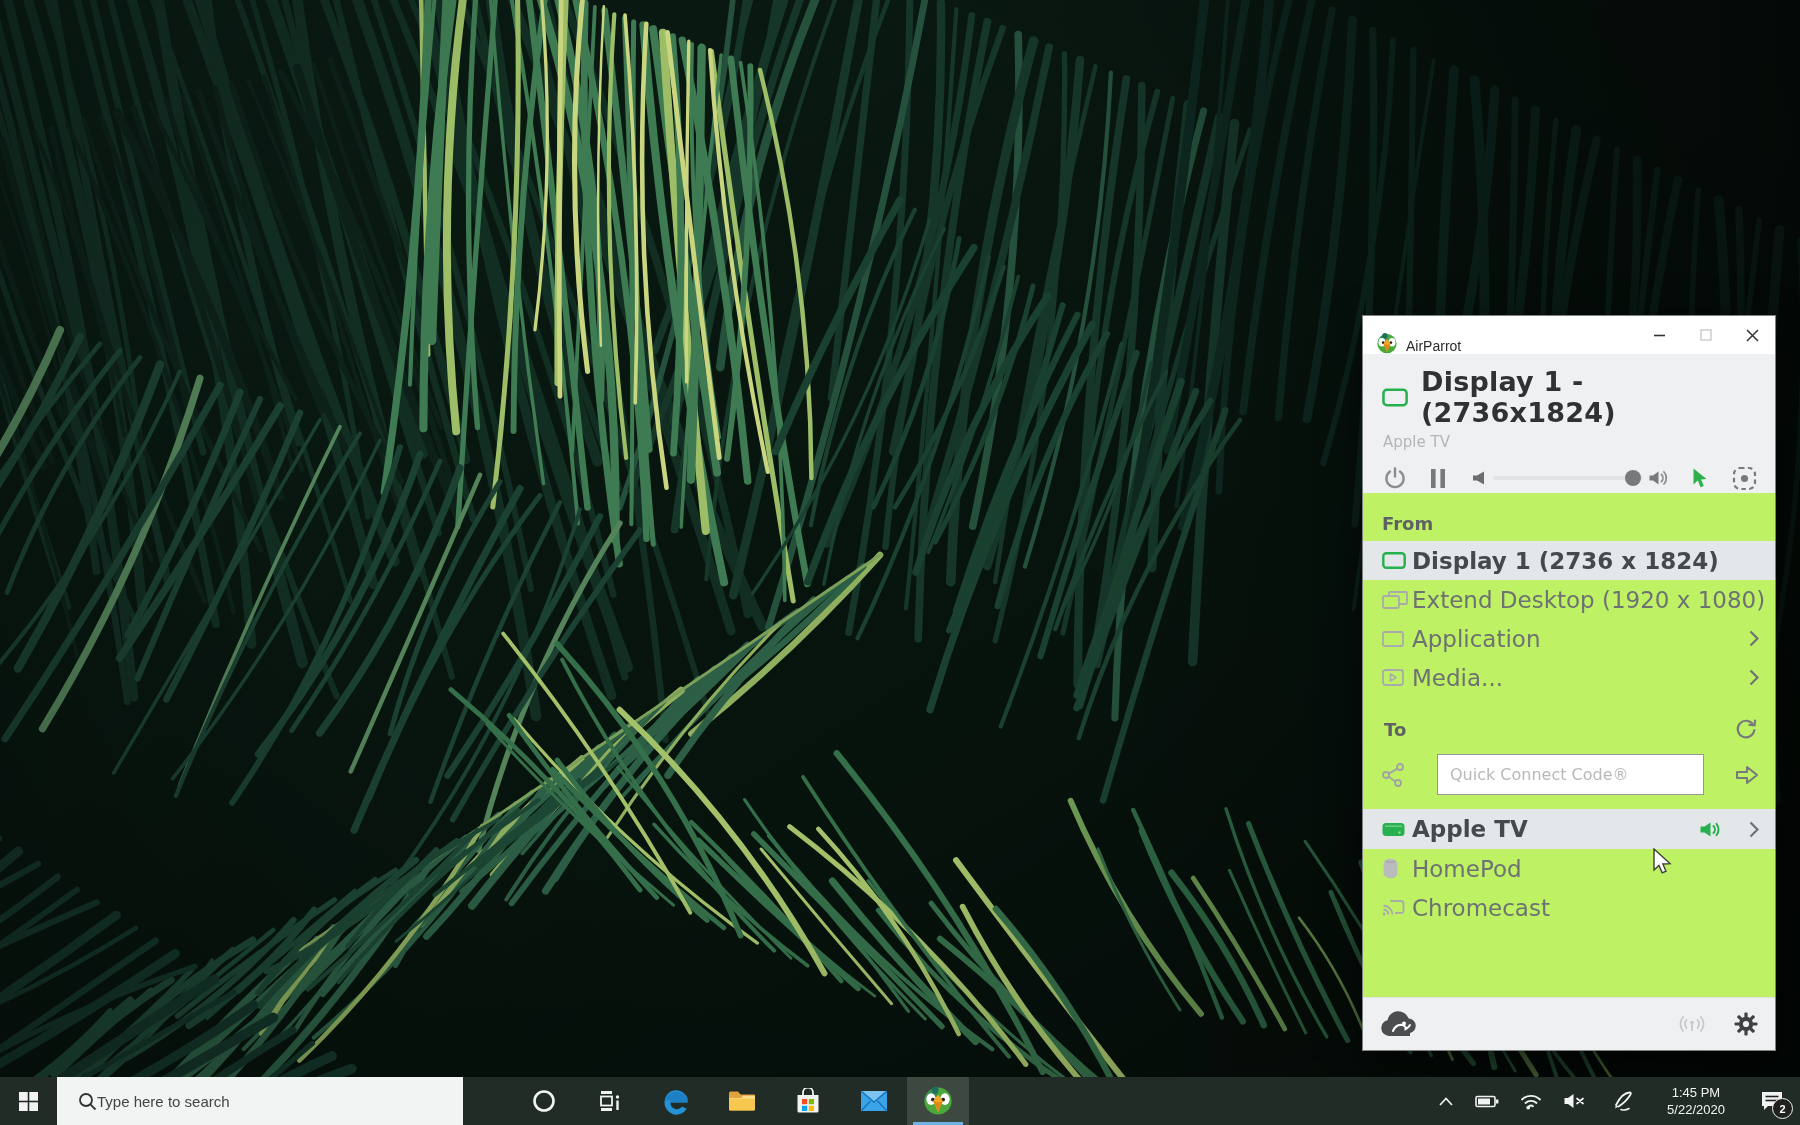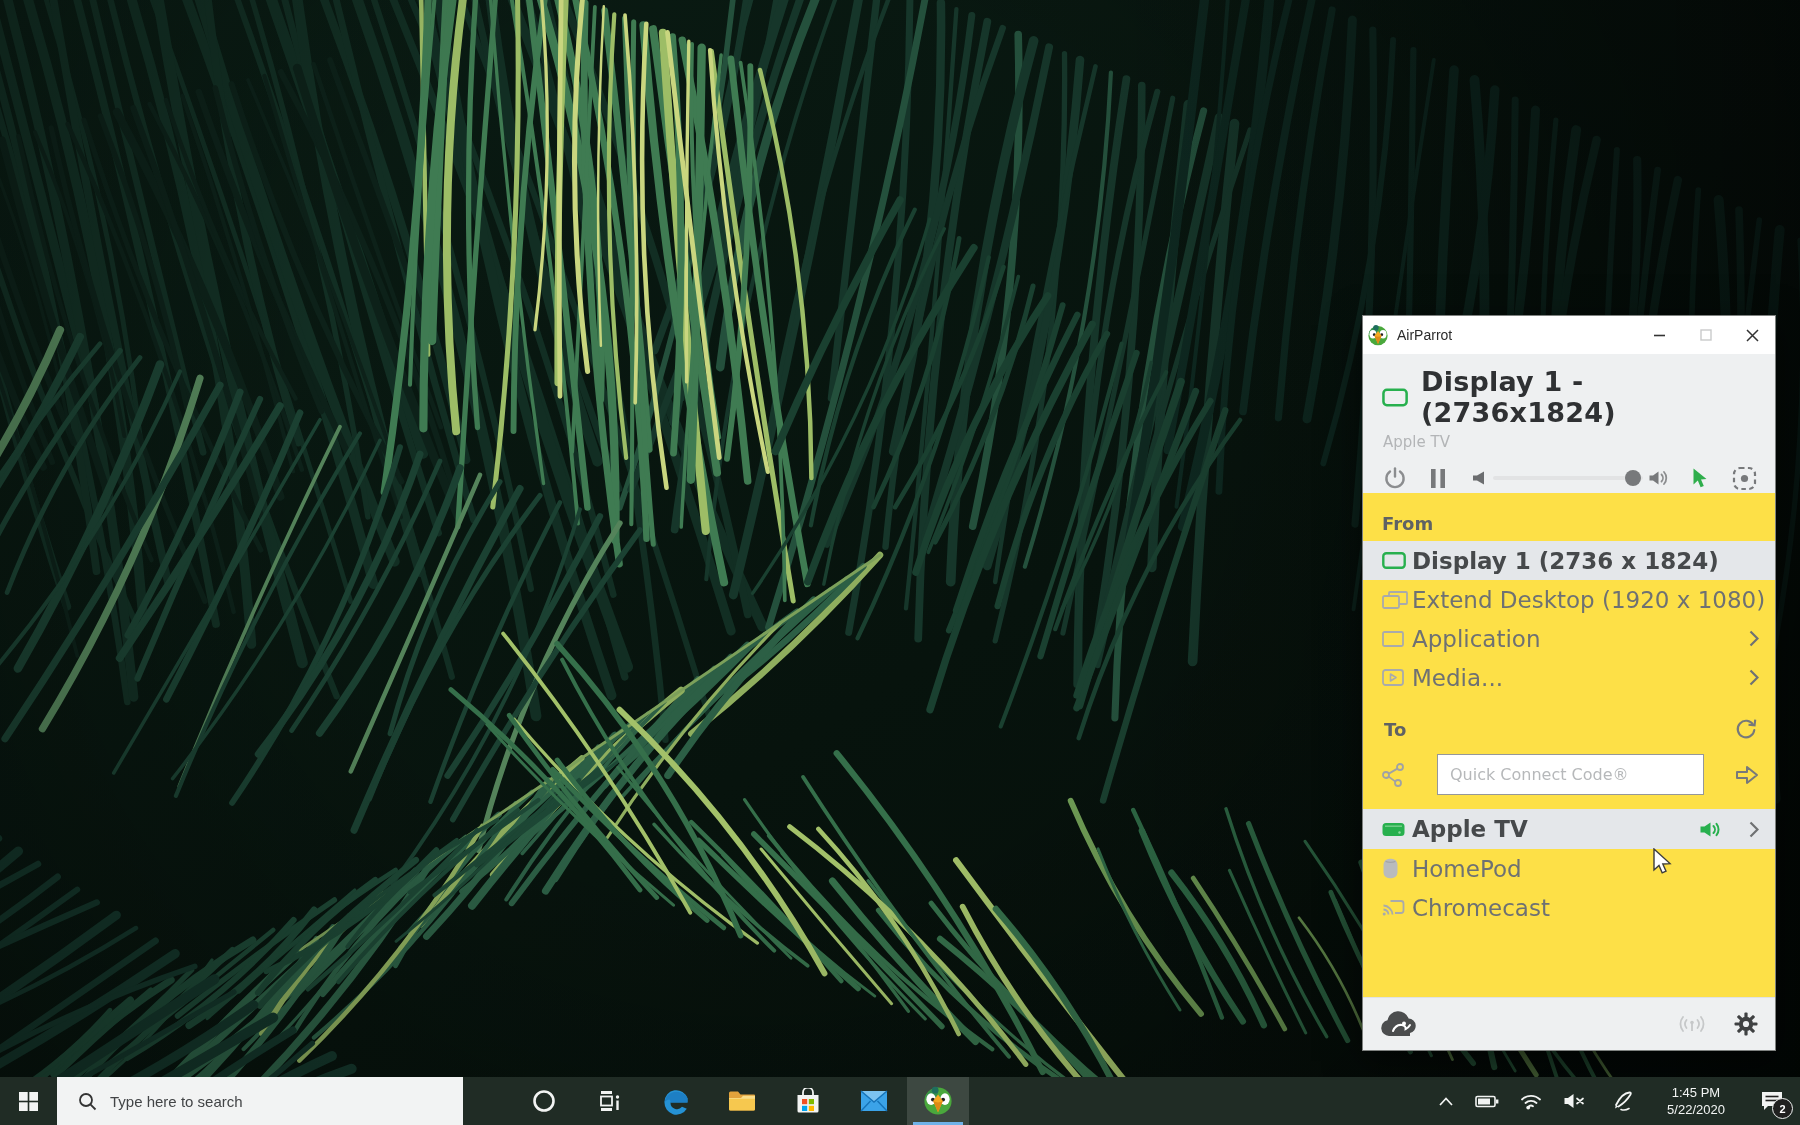--- a/index.html
+++ b/index.html
@@ -7,31 +7,31 @@
   
   #wall{position:absolute;left:0;top:0;width:1800px;height:1125px;z-index:0;}
   .vignette{position:absolute;left:0;top:0;width:1800px;height:1125px;z-index:1;pointer-events:none;
     background:
       linear-gradient(90deg, rgba(0,0,0,0) 60%, rgba(0,0,0,0.30) 100%),
       radial-gradient(circle at 42% 38%, rgba(0,0,0,0) 35%, rgba(0,0,0,0.42) 95%);}
   
   .window{position:absolute;left:1362px;top:315px;width:414px;height:736px;z-index:2;background:#fff;
     border:1px solid rgba(40,45,42,.6);box-shadow:0 10px 34px rgba(0,0,0,.55);
     font-family:"DejaVu Sans",sans-serif;color:#6e7173;box-sizing:border-box;display:flex;flex-direction:column;}
-  .titlebar{height:38px;flex:0 0 38px;display:flex;align-items:center;background:#fff;padding-left:4px;}
+  .titlebar{height:38px;flex:0 0 38px;display:flex;align-items:flex-end;background:#fff;padding-left:13px;}
   .tb-title{font-family:"Liberation Sans",sans-serif;font-size:14px;color:#2b2b2b;margin-left:8px;flex:1;}
   .tb-btn{width:46px;height:38px;display:flex;align-items:center;justify-content:center;}
   .hdr{flex:0 0 120px;background:#eef0f1;padding:12px 0 0 19px;box-sizing:border-box;}
   .hdr-row{display:flex;align-items:center;}
   .hdr-title{font-size:27px;font-weight:bold;color:#2f3133;margin-left:13px;letter-spacing:.2px;}
   .hdr-sub{font-size:15px;color:#b3b5b7;margin:5px 0 0 1px;}
   .ctrls{display:flex;align-items:center;margin-top:12px;height:30px;}
   .slider{position:relative;width:150px;height:4px;background:#e2e3e4;border-radius:2px;margin:0 6px 0 8px;}
   .knob{position:absolute;top:50%;left:93%;transform:translate(-50%,-50%);width:16px;height:16px;border-radius:50%;background:#77797b;}
-  .content{flex:1;background:#fde047;position:relative;}
+  .content{flex:1;background:#bef264;position:relative;}
   .sec-label{font-size:18px;font-weight:bold;color:#5f6264;margin:20px 0 7px 19px;}
   .row{height:39px;display:flex;align-items:center;padding:0 16px 0 19px;box-sizing:border-box;}
   .row .ricon{width:30px;flex:0 0 30px;display:flex;align-items:center;}
   .rlabel{font-size:23px;color:#6e7173;white-space:nowrap;}
   .row.sel{background:#e4e7ea;}
   .row.sel .rlabel{font-weight:bold;color:#46494b;}
   .rspace{flex:1;}
   .to-head{display:flex;align-items:center;justify-content:space-between;margin:20px 18px 12px 19px;}
   .to-head .sec-label{margin:2px;}
   .qc-row{display:flex;align-items:center;padding:0 16px 0 18px;margin-bottom:14px;gap:18px;}
@@ -42,21 +42,21 @@
   .bottombar{flex:0 0 53px;background:#eef0f1;border-top:1px solid #e0e2e3;display:flex;align-items:center;
     justify-content:space-between;padding:0 17px;box-sizing:border-box;}
   .bb-right{display:flex;align-items:center;gap:28px;}
   
   .cursor{position:absolute;left:1652px;top:848px;z-index:5;}
   
   .taskbar{position:absolute;left:0;top:1077px;width:1800px;height:48px;background:#202c25;z-index:3;
     display:flex;align-items:stretch;}
   .tb-cell{width:57px;display:flex;align-items:center;justify-content:center;}
   .searchbox{width:406px;background:#f2f3f3;display:flex;align-items:center;padding-left:21px;box-sizing:border-box;}
-  .search-text{font-size:15px;color:#424446;margin-left:13px;}
+  .search-text{font-size:15px;color:#424446;margin-left:0;}
   .appcell{width:66px;display:flex;align-items:center;justify-content:center;position:relative;}
   .appcell.active{background:#3d4841;}
   .underline{position:absolute;left:6px;right:6px;bottom:0;height:3px;background:#6fb2e8;}
   .tb-gap{width:48px;}
   .tb-spacer{flex:1;}
   .traycell{display:flex;align-items:center;justify-content:center;}
   .clock{width:96px;display:flex;flex-direction:column;align-items:center;justify-content:center;
     color:#f2f4f3;font-size:13px;line-height:17px;}
   .badgewrap{position:relative;display:flex;align-items:center;justify-content:center;}
   .badge{position:absolute;right:-9px;bottom:-7px;width:19px;height:19px;border-radius:50%;background:#20201f;

